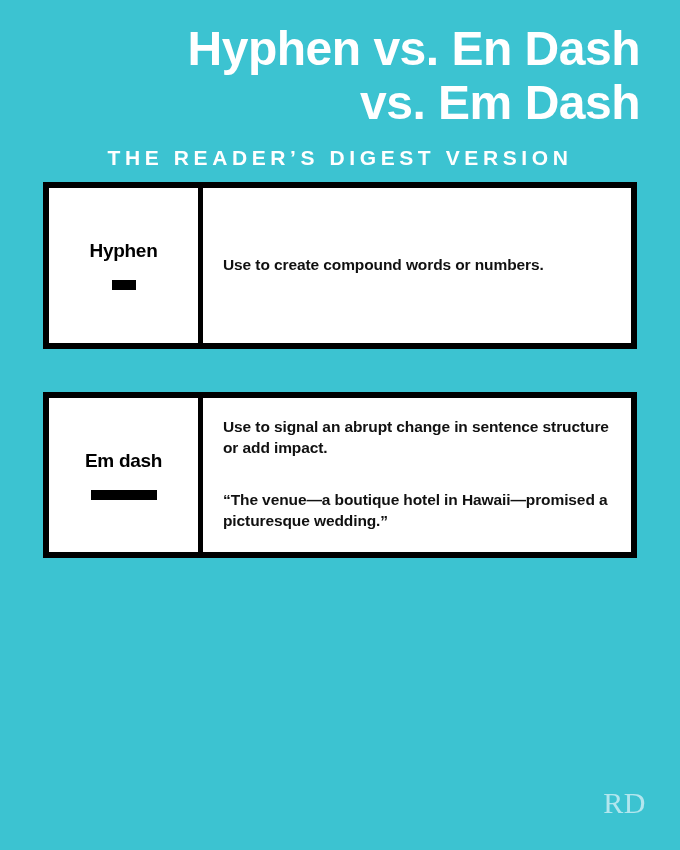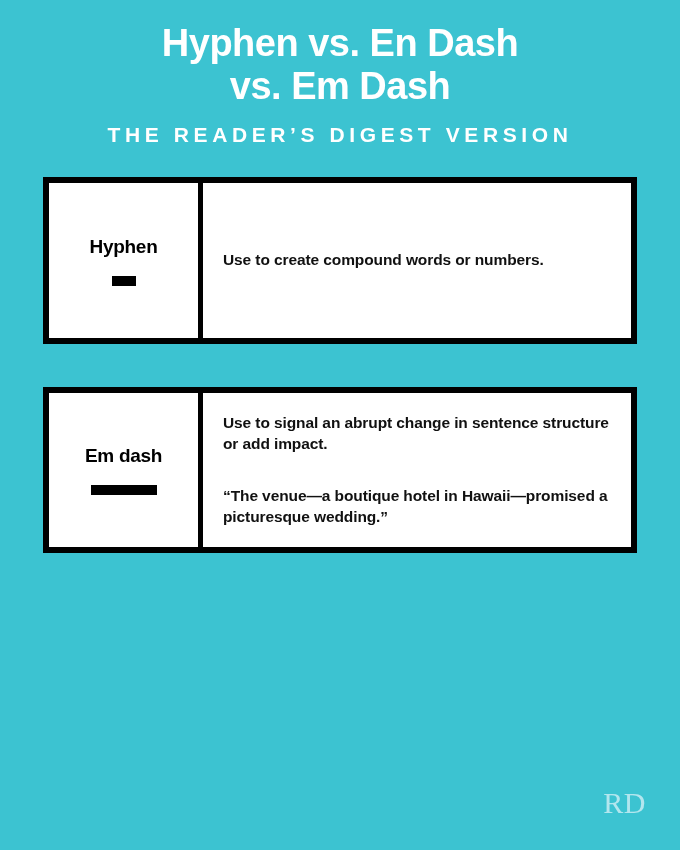--- a/index.html
+++ b/index.html
@@ -16,42 +16,43 @@
   }
 
   
   .header {
     padding-top: 22px;
     text-align: center;
   }
   .title {
     color: #ffffff;
     font-weight: bold;
-    font-size: 38px;
+    font-size: 48px;
     line-height: 1.12;
     letter-spacing: -0.5px;
     margin: 0;
     padding: 0 40px;
+    text-align: right;
   }
   .title .line {
     display: block;
   }
   .subtitle {
     color: #ffffff;
     font-weight: bold;
     font-size: 21px;
     letter-spacing: 4.6px;
     margin: 16px 0 0 0;
     padding: 0 20px;
     text-align: center;
   }
 
   
   .cards {
-    margin-top: 30px;
+    margin-top: 12px;
     padding: 0 43px;
     display: flex;
     flex-direction: column;
     gap: 43px;
   }
   .card {
     background: #ffffff;
     border: 6px solid #000000;
     display: flex;
     align-items: stretch;

